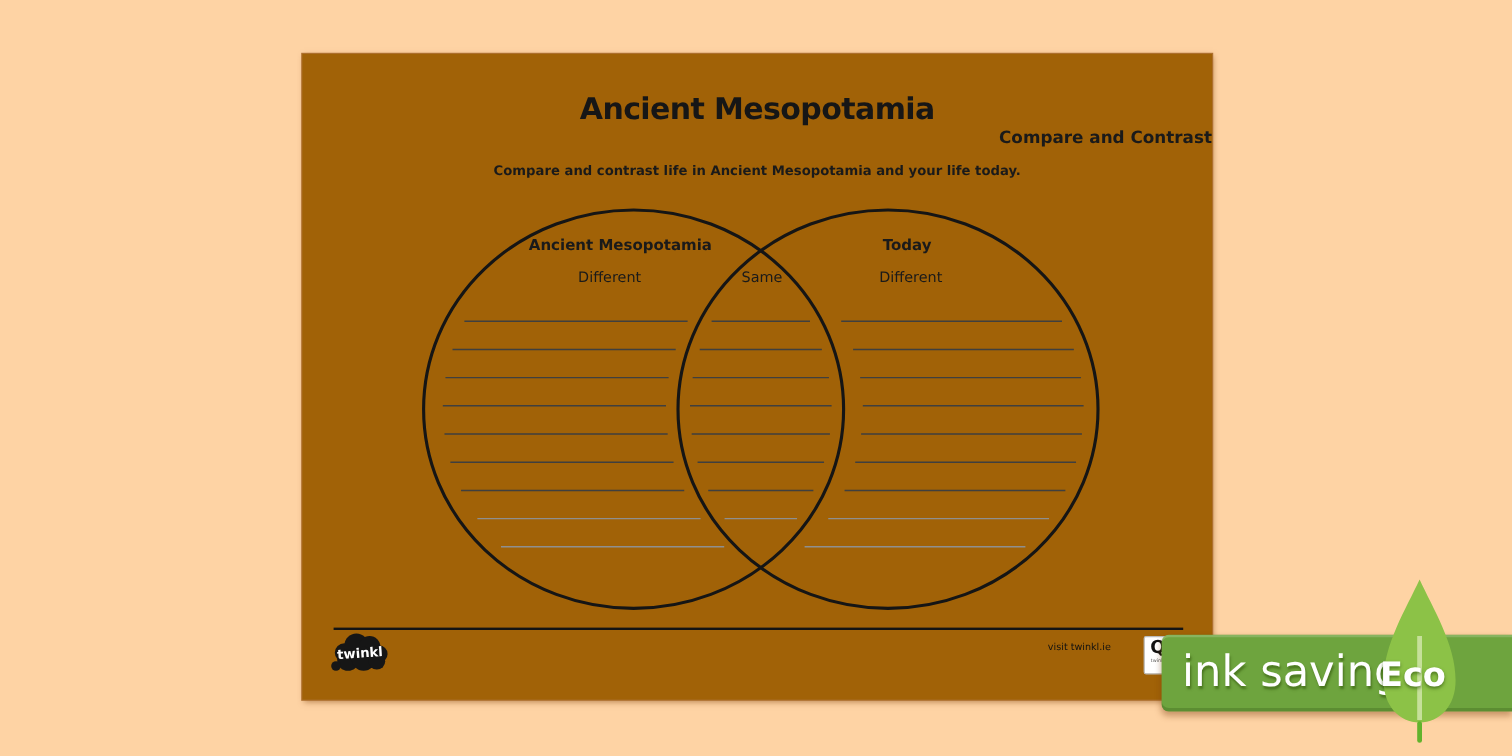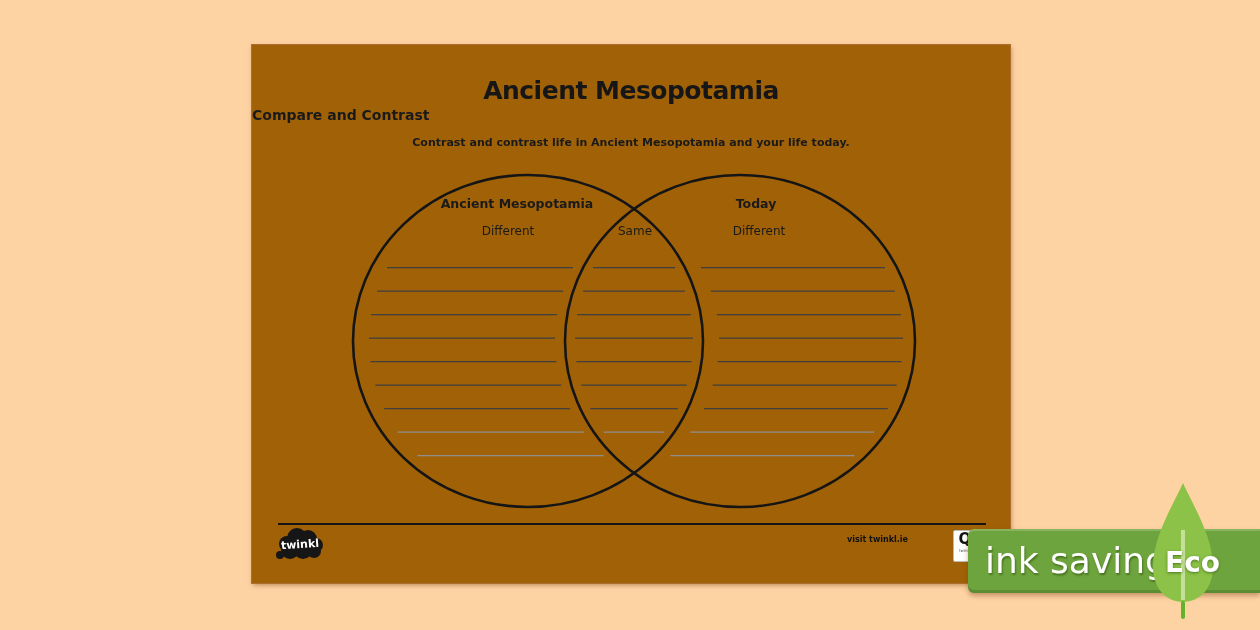--- a/index.html
+++ b/index.html
@@ -18,41 +18,41 @@
     z-index:1;
   }
   .page-title {
     position:absolute; top:31px; left:0; width:100%;
     text-align:center;
     font-size:25px; font-weight:700; letter-spacing:-.5px;
     color:#161616;
   }
   .page-subtitle {
     position:absolute; top:62px; left:0; width:100%;
-    text-align:left;
+    text-align:right;
     font-size:14px; font-weight:700;
     color:#1a1a1a;
   }
   .instruction {
     position:absolute; top:91px; left:0; width:100%;
     text-align:center;
     font-size:11px; font-weight:700;
     color:#1a1a1a;
   }
   .venn-svg { position:absolute; left:0; top:0; }
   .footer-divider {
     position:absolute; left:26px; top:478px;
     width:708px; height:2px;
     background:#141414;
   }
   .twinkl-logo { position:absolute; left:23px; top:482px; }
   .visit-link {
     position:absolute; left:595px; top:490px; width:105px;
-    text-align:left;
-    font-size:8px; font-weight:700; color:#111;
+    text-align:center;
+    font-size:8px; font-weight:400; color:#111;
   }
   .quality-badge {
     position:absolute; left:701px; top:485px;
     width:24px; height:32px;
     background:#fff;
     border:1px solid #bbb;
     border-radius:2px;
     text-align:center;
     z-index:2;
   }
@@ -81,34 +81,34 @@
     color:#ffffff;
     text-shadow:1px 2px 2px rgba(60,100,20,.75);
     white-space:nowrap;
   }
   .leaf-svg {
     position:absolute; left:1148px; top:481px;
     z-index:11;
   }
   .eco-label {
     position:absolute; left:1150px; top:546px; width:70px;
-    text-align:right;
+    text-align:left;
     font-size:28px; font-weight:700;
     color:#ffffff;
     text-shadow:0 1px 3px rgba(60,100,20,.8);
     z-index:12;
   }
 </style>
 </head>
 <body style="background: rgb(254, 211, 164);">
 
 <div class="page">
   <h1 class="page-title">Ancient Mesopotamia</h1>
   <h2 class="page-subtitle">Compare and Contrast</h2>
-  <p class="instruction">Contrast and contrast life in Ancient Mesopotamia and your life today.</p>
+  <p class="instruction">Compare and contrast life in Ancient Mesopotamia and your life today.</p>
 
   <svg class="venn-svg" width="758" height="538" viewBox="0 0 758 538">
     <ellipse cx="276" cy="296" rx="175" ry="166" fill="none" stroke="#151515" stroke-width="2.6"></ellipse>
     <ellipse cx="488" cy="296" rx="175" ry="166" fill="none" stroke="#151515" stroke-width="2.6"></ellipse>
     <g id="venn-lines">
         <line x1="135.0" x2="321.0" y1="222.7" y2="222.7" stroke="#3f3f3f" stroke-width="1.2"></line>
         <line x1="341.0" x2="423.0" y1="222.7" y2="222.7" stroke="#3f3f3f" stroke-width="1.2"></line>
         <line x1="449.0" x2="633.0" y1="222.7" y2="222.7" stroke="#3f3f3f" stroke-width="1.2"></line>
         <line x1="125.1" x2="311.1" y1="246.2" y2="246.2" stroke="#3f3f3f" stroke-width="1.2"></line>
         <line x1="331.1" x2="432.9" y1="246.2" y2="246.2" stroke="#3f3f3f" stroke-width="1.2"></line>

